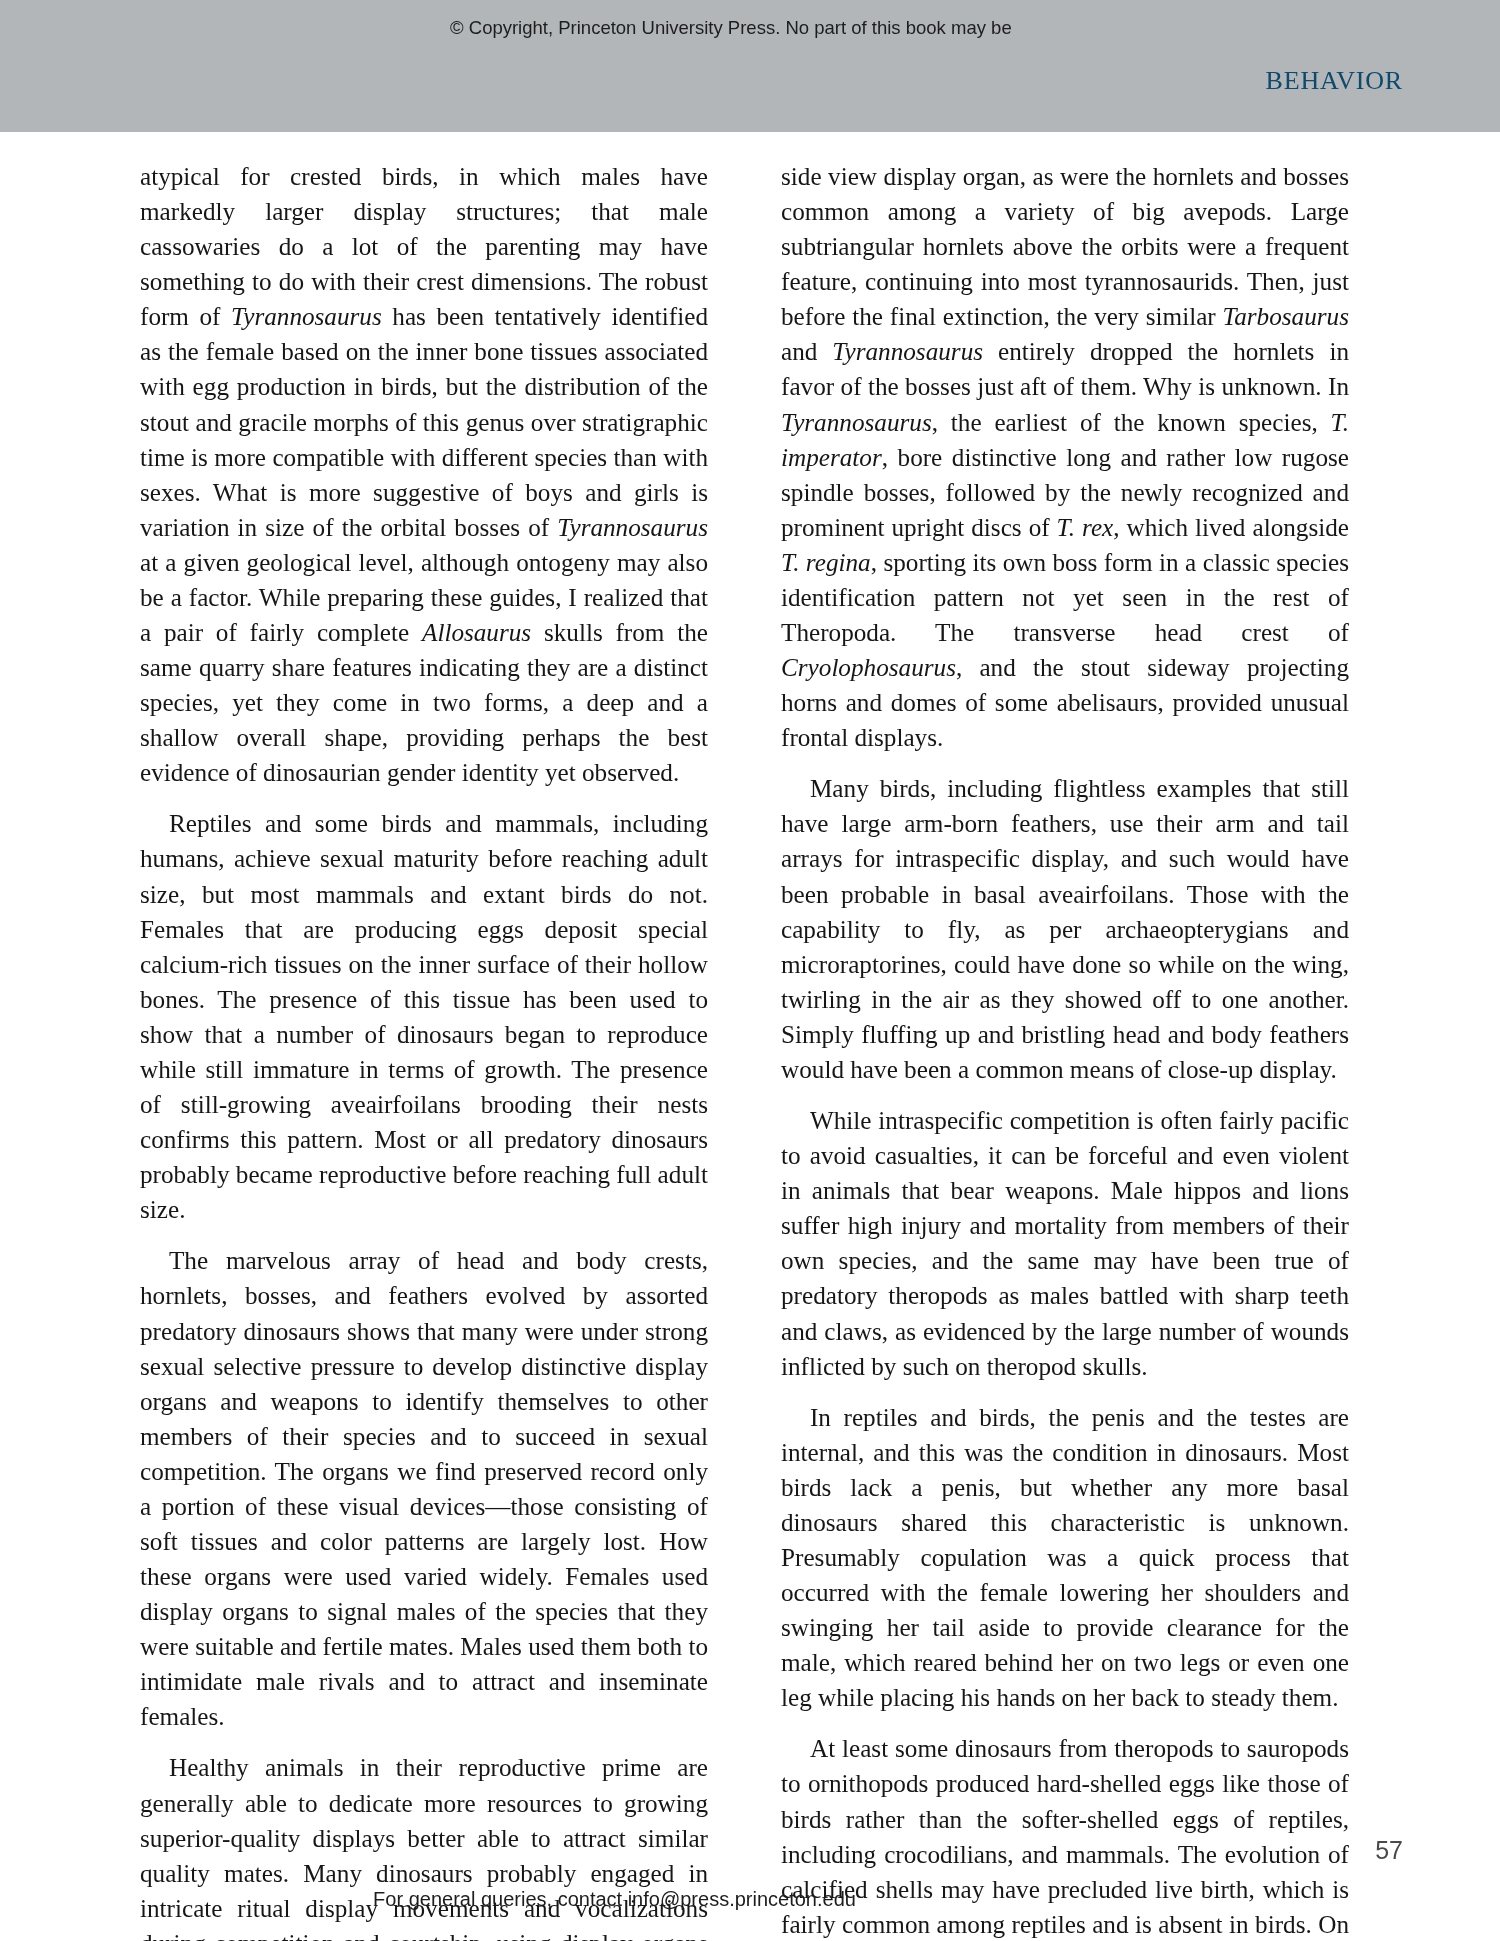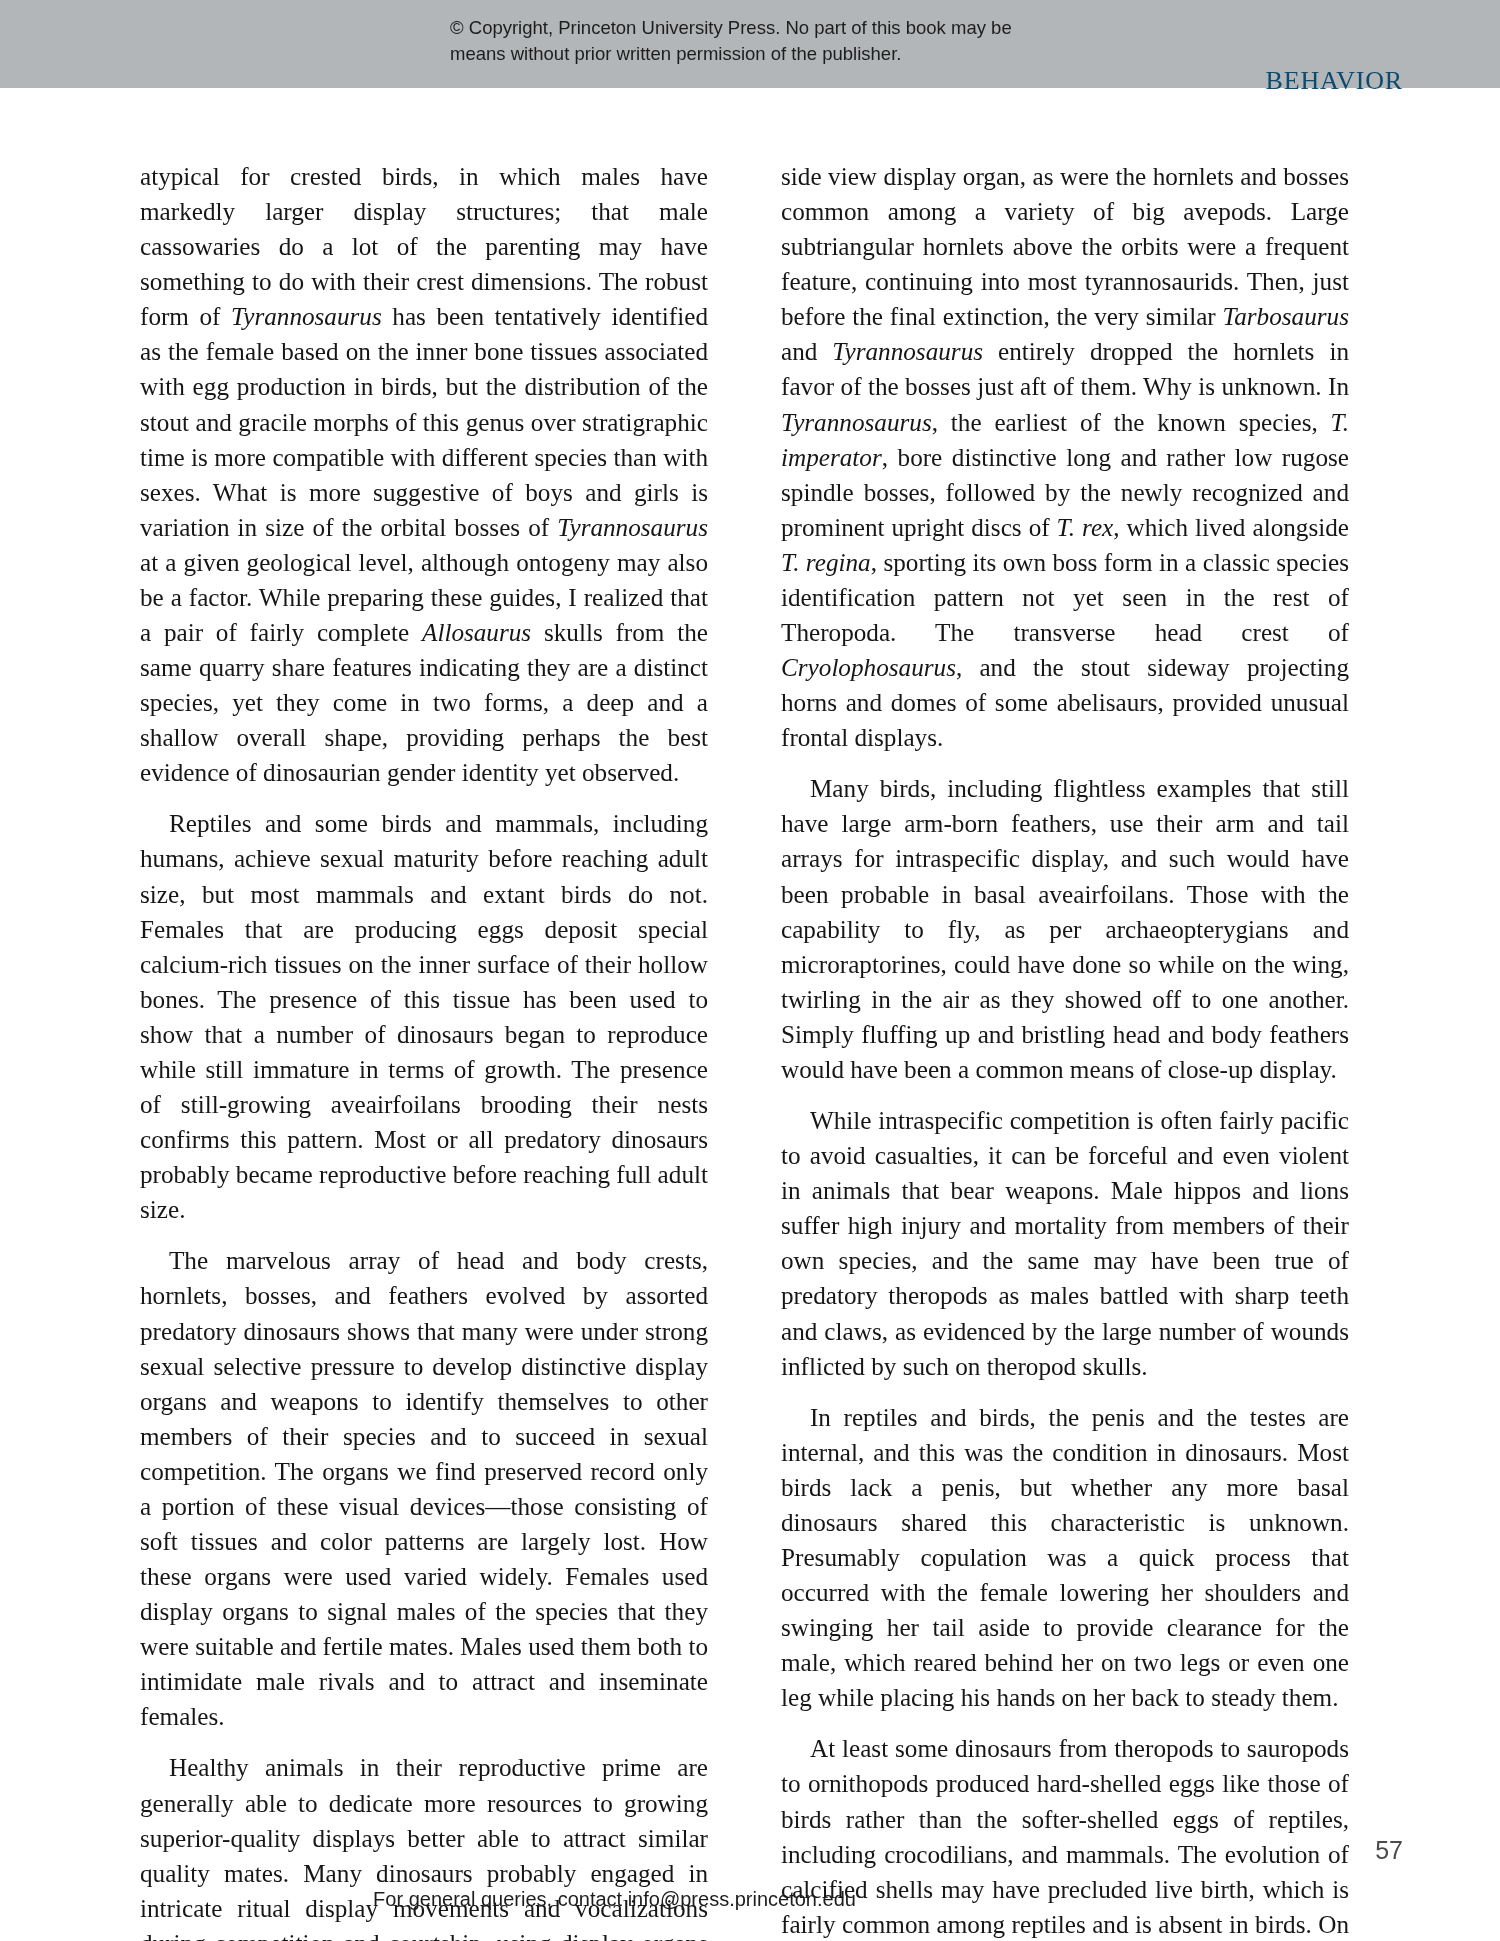--- a/index.html
+++ b/index.html
@@ -15,21 +15,21 @@
     color: #1a1a1a;
     overflow: hidden;
   }
 
   
   .header-band {
     position: absolute;
     left: 0;
     top: 0;
     width: 1500px;
-    height: 88px;
+    height: 132px;
     background: #b3b6b8;
     box-sizing: border-box;
   }
   .copyright-block {
     position: absolute;
     left: 450px;
     top: 15px;
     width: 620px;
     font-family: "Liberation Sans", "DejaVu Sans", sans-serif;
     font-size: 18.5px;
@@ -105,21 +105,20 @@
     font-size: 20px;
     color: #1d1d1d;
   }
 </style>
 </head>
 <body>
 
 <div class="header-band">
   <div class="copyright-block">
     <span class="copyright-line">© Copyright, Princeton University Press. No part of this book may be</span>
-    <span class="copyright-line">means without prior written permission of the publisher.</span>
   </div>
   <div class="running-head">BEHAVIOR</div>
 </div>
 
 <div class="page-body">
   <div class="column col-left">
     <p>atypical for crested birds, in which males have markedly larger display structures; that male cassowaries do a lot of the parenting may have something to do with their crest dimensions. The robust form of <i>Tyrannosaurus</i> has been tentatively identified as the female based on the inner bone tissues associated with egg production in birds, but the distribution of the stout and gracile morphs of this genus over stratigraphic time is more compatible with different species than with sexes. What is more suggestive of boys and girls is variation in size of the orbital bosses of <i>Tyrannosaurus</i> at a given geological level, although ontogeny may also be a factor. While preparing these guides, I realized that a pair of fairly complete <i>Allosaurus</i> skulls from the same quarry share features indicating they are a distinct species, yet they come in two forms, a deep and a shallow overall shape, providing perhaps the best evidence of dinosaurian gender identity yet observed.</p>
     <p>Reptiles and some birds and mammals, including humans, achieve sexual maturity before reaching adult size, but most mammals and extant birds do not. Females that are producing eggs deposit special calcium-rich tissues on the inner surface of their hollow bones. The presence of this tissue has been used to show that a number of dinosaurs began to reproduce while still immature in terms of growth. The presence of still-growing aveairfoilans brooding their nests confirms this pattern. Most or all predatory dinosaurs probably became reproductive before reaching full adult size.</p>
     <p>The marvelous array of head and body crests, hornlets, bosses, and feathers evolved by assorted predatory dinosaurs shows that many were under strong sexual selective pressure to develop distinctive display organs and weapons to identify themselves to other members of their species and to succeed in sexual competition. The organs we find preserved record only a portion of these visual devices—those consisting of soft tissues and color patterns are largely lost. How these organs were used varied widely. Females used display organs to signal males of the species that they were suitable and fertile mates. Males used them both to intimidate male rivals and to attract and inseminate females.</p>
     <p>Healthy animals in their reproductive prime are generally able to dedicate more resources to growing superior-quality displays better able to attract similar quality mates. Many dinosaurs probably engaged in intricate ritual display movements and vocalizations during competition and courtship, using display organs when they had them; these behavioral displays have been lost to time. The head and body display surfaces of many dinosaurs were oriented to the sides, so they had to turn themselves to best flaunt their display. This orientation was true of the avepods with the paired crests atop their snouts, which were popular, for reasons not known, in the Jurassic in podokesauroids, basal averostrans, and early tyrannosauroids. These crests did not make it into the Cretaceous as far as is known. The transversely flattened ceratosaur nasal horn was another</p>

